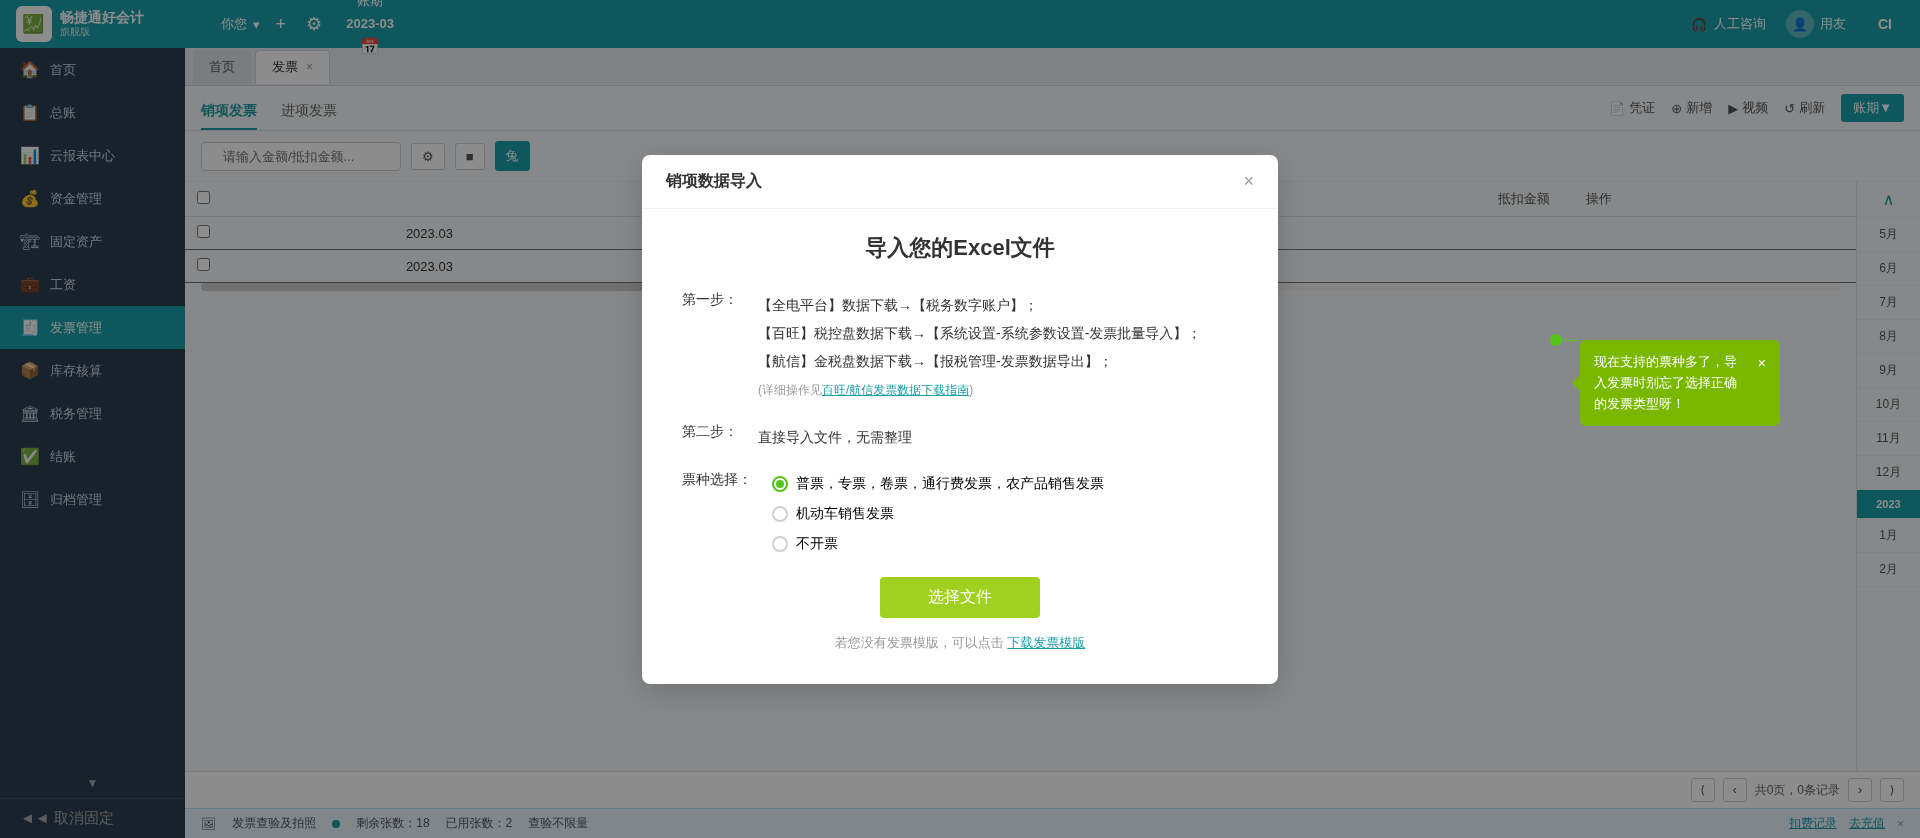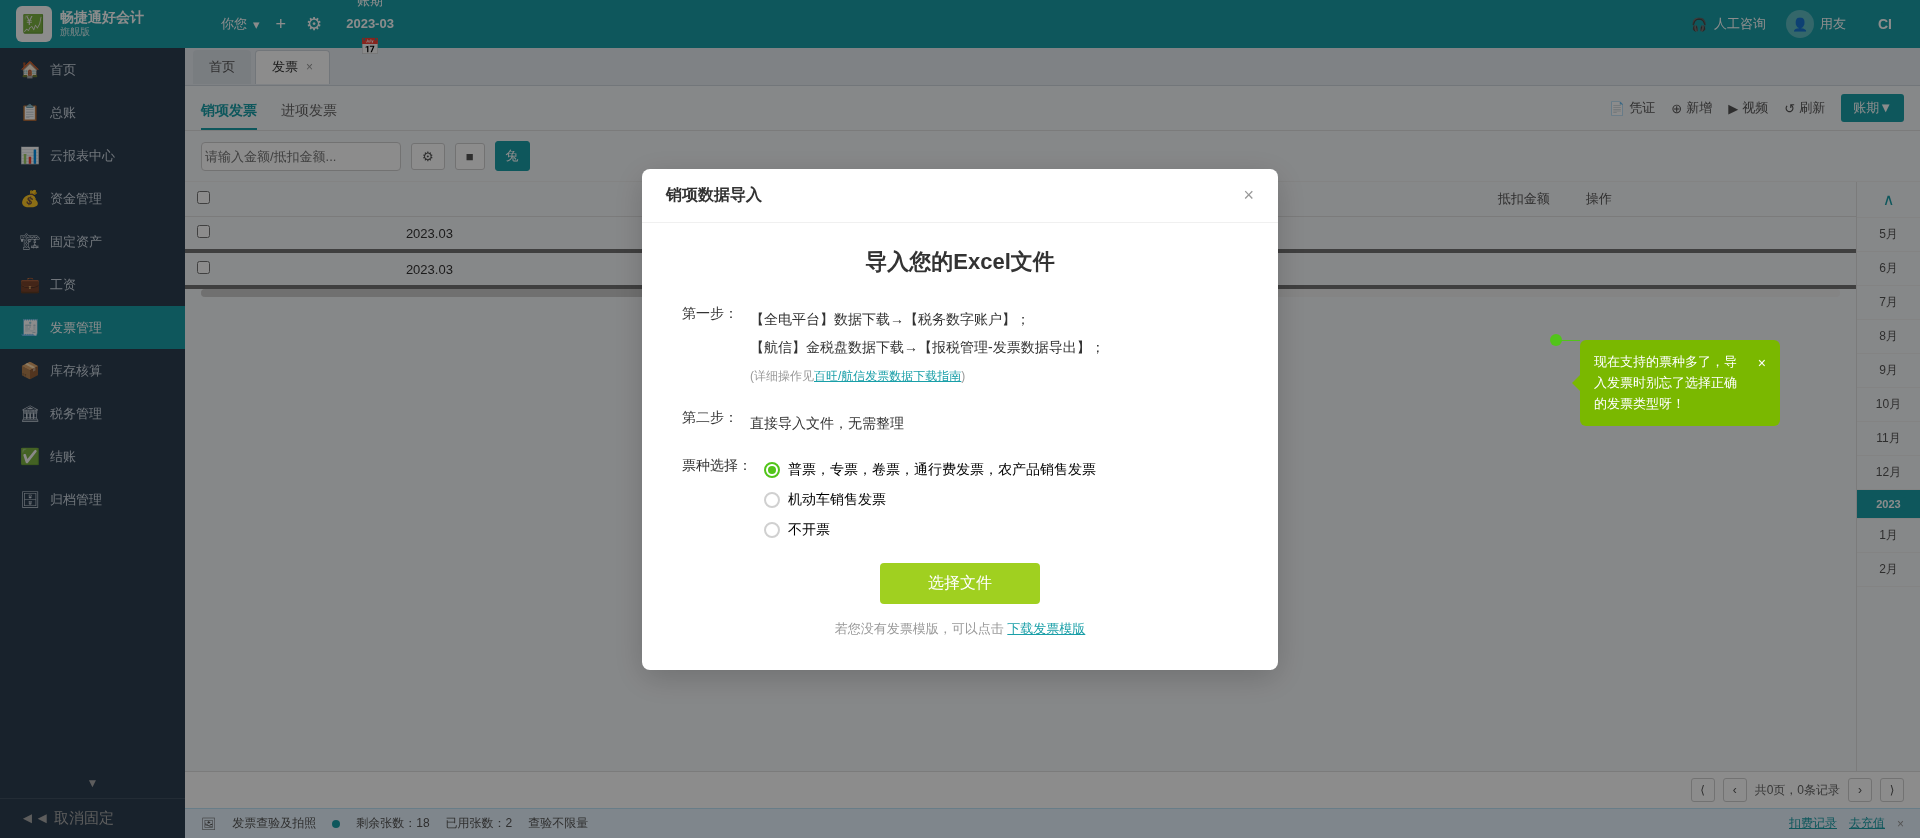--- a/index.html
+++ b/index.html
@@ -46,28 +46,28 @@
     
     .invoice-page { height: 100%; display: flex; flex-direction: column; }
 
     
     .sub-tabs { display: flex; align-items: center; padding: 10px 16px 0; gap: 24px; border-bottom: 1px solid #e0e0e0; }
     .sub-tab { padding: 6px 0 8px; font-size: 14px; color: #666; cursor: pointer; border-bottom: 2px solid transparent; }
     .sub-tab.active { color: #1a9fa8; border-bottom: 2px solid #1a9fa8; font-weight: bold; }
 
     
     .toolbar { display: flex; align-items: center; padding: 10px 16px; gap: 10px; border-bottom: 1px solid #eee; }
-    .search-input { border: 1px solid #d0d0d0; border-radius: 4px; padding: 6px 3px; font-size: 13px; width: 200px; color: #999; }
+    .search-input { border: 1px solid #d0d0d0; border-radius: 4px; padding: 6px 21px; font-size: 13px; width: 200px; color: #999; }
     .import-btn { display: flex; align-items: center; gap: 4px; padding: 5px 10px; border: 1px solid #d0d0d0; border-radius: 3px; background: white; cursor: pointer; font-size: 13px; color: #555; }
     .import-btn.teal { background: #1a9fa8; color: white; border-color: #1a9fa8; }
 
     
     .data-table { width: 100%; border-collapse: collapse; font-size: 13px; }
     .data-table th { background: #f5f7f9; border-bottom: 1px solid #e0e0e0; padding: 8px 12px; text-align: left; color: #555; font-weight: normal; }
-    .data-table td { border-bottom: 4px solid #737373; padding: 8px 12px; color: #333; }
+    .data-table td { border-bottom: 1px solid #737373; padding: 8px 12px; color: #333; }
 
     
     .month-sidebar { width: 64px; background: #f5f7f9; border-left: 1px solid #e0e0e0; overflow-y: auto; display: flex; flex-direction: column; }
     .month-item { padding: 8px 0; text-align: center; cursor: pointer; font-size: 12px; color: #555; border-bottom: 1px solid #eee; }
 
     
     .bottom-bar { display: flex; align-items: center; padding: 6px 16px; border-top: 1px solid #e0e0e0; font-size: 12px; color: #666; gap: 16px; background: white; }
     .pagination { display: flex; align-items: center; gap: 8px; margin-left: auto; }
     .page-btn { width: 24px; height: 24px; display: flex; align-items: center; justify-content: center; border: 1px solid #d0d0d0; border-radius: 3px; cursor: pointer; font-size: 12px; color: #555; }
 
@@ -76,21 +76,21 @@
     .status-link { color: #1a9fa8; cursor: pointer; text-decoration: underline; }
 
     
     .modal-overlay { position: fixed; top: 0; left: 0; width: 100%; height: 100%; background: rgba(0,0,0,0.45); z-index: 1000; display: flex; align-items: center; justify-content: center; }
     .modal { background: white; border-radius: 8px; width: 636px; max-height: 700px; overflow: hidden; box-shadow: 0 8px 32px rgba(0,0,0,0.18); position: relative; }
     .modal-header { display: flex; align-items: center; justify-content: space-between; padding: 16px 24px; border-bottom: 1px solid #f0f0f0; }
     .modal-title { font-size: 16px; font-weight: bold; color: #333; }
     .modal-close { cursor: pointer; color: #999; font-size: 18px; }
     .modal-body { padding: 24px 40px 32px; }
     .modal-main-title { text-align: center; font-size: 22px; font-weight: bold; color: #333; margin-bottom: 28px; }
-    .step { margin-bottom: 20px; display: flex; gap: 12px; }
+    .step { margin-bottom: 20px; display: flex; gap: 20px; }
     .step-label { font-size: 14px; color: #333; white-space: nowrap; font-weight: 500; }
     .step-content { font-size: 14px; color: #333; line-height: 2; }
     .step-content .link { color: #1a9fa8; text-decoration: underline; cursor: pointer; }
     .step-content .detail-link { font-size: 12px; color: #1a9fa8; text-decoration: underline; cursor: pointer; }
     .radio-group { display: flex; flex-direction: column; gap: 12px; margin-top: 4px; }
     .radio-item { display: flex; align-items: center; gap: 8px; font-size: 14px; cursor: pointer; }
     .radio-circle { width: 16px; height: 16px; border-radius: 50%; border: 2px solid #d0d0d0; display: flex; align-items: center; justify-content: center; flex-shrink: 0; }
     .radio-circle.checked { border-color: #52c41a; }
     .radio-circle.checked::after { content: ''; width: 8px; height: 8px; border-radius: 50%; background: #52c41a; }
     .select-file-btn { display: block; margin: 24px auto 16px; padding: 10px 48px; background: #a0d020; color: white; border: none; border-radius: 4px; font-size: 16px; cursor: pointer; font-family: inherit; }
@@ -345,20 +345,21 @@
       <span class="modal-title">销项数据导入</span>
       <span class="modal-close">×</span>
     </div>
     <div class="modal-body">
       <div class="modal-main-title">导入您的Excel文件</div>
 
       <div class="step">
         <span class="step-label">第一步：</span>
         <div class="step-content">
           <div>【全电平台】数据下载→【税务数字账户】；</div>
+          <div>【百旺】税控盘数据下载→【系统设置-系统参数设置-发票批量导入】；</div>
           <div>【航信】金税盘数据下载→【报税管理-发票数据导出】；</div>
           <div>
             <span style="color:#999;font-size:12px;">(详细操作见</span><span class="link detail-link">百旺/航信发票数据下载指南</span><span style="color:#999;font-size:12px;">)</span>
           </div>
         </div>
       </div>
 
       <div class="step">
         <span class="step-label">第二步：</span>
         <div class="step-content">

